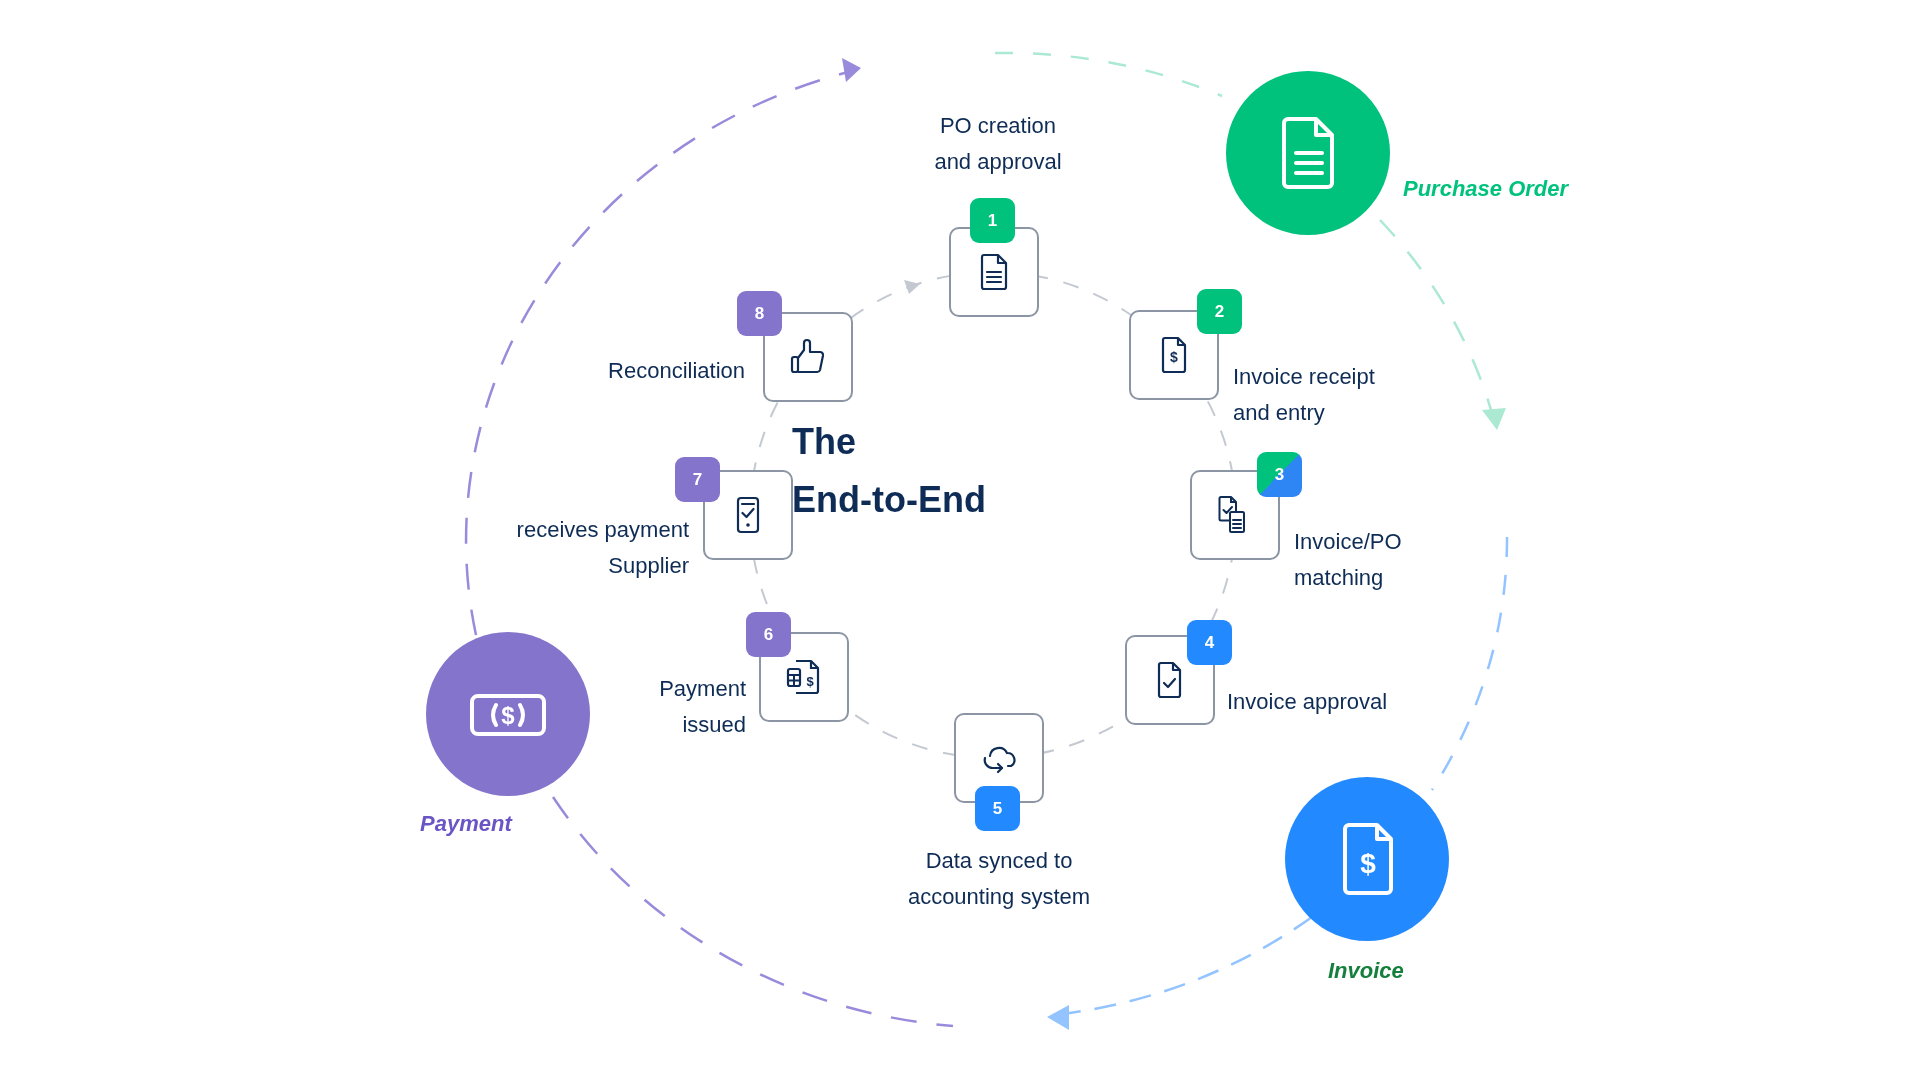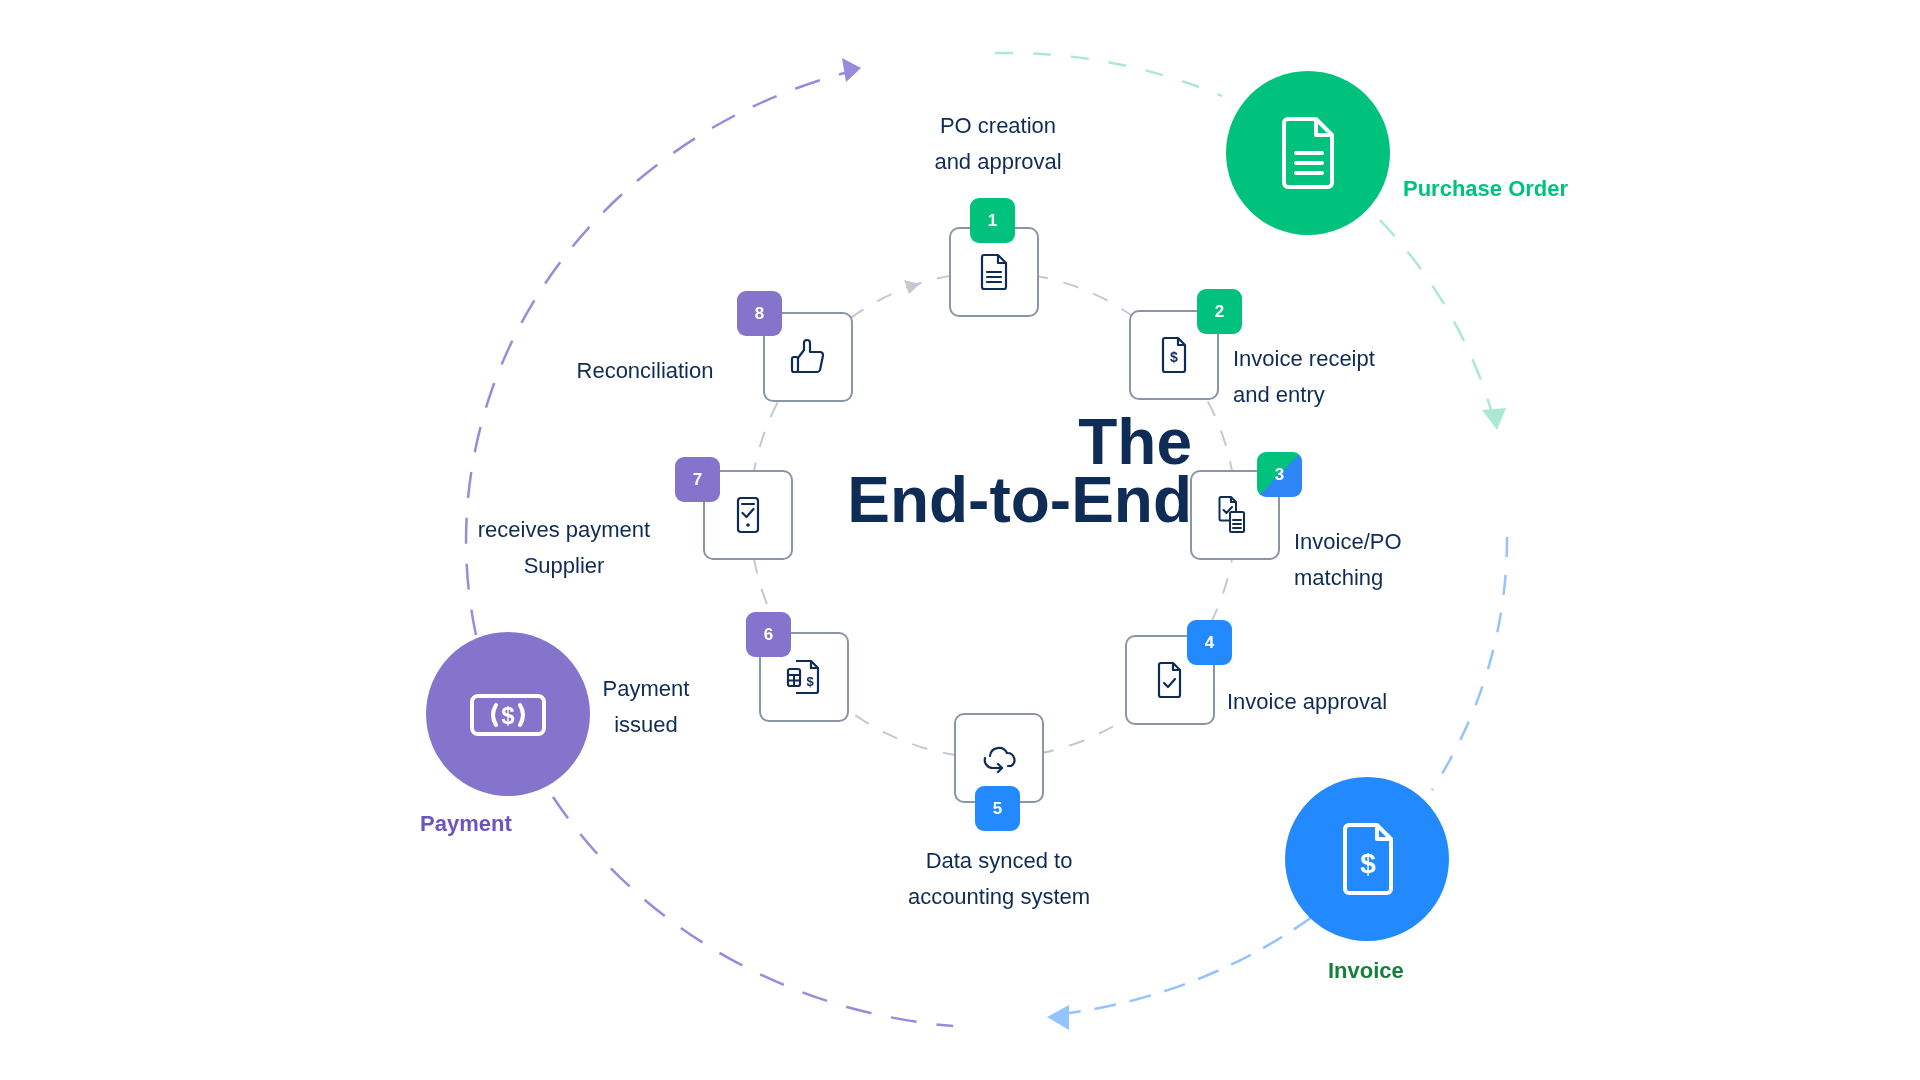--- a/index.html
+++ b/index.html
@@ -9,27 +9,27 @@
   .step-box { position: absolute; width: 86px; height: 86px; border: 2.5px solid #8C95A3; border-radius: 10px; background: #fff; box-sizing: content-box; }
   .step-box svg { position: absolute; left: 23px; top: 23px; width: 40px; height: 40px; }
   .badge { position: absolute; width: 45px; height: 45px; border-radius: 9px; color: #fff; font-weight: bold; font-size: 17px;
            display: flex; align-items: center; justify-content: center; }
   .b-green { background: #00C27C; }
   .b-blue { background: #2389FF; }
   .b-purple { background: #8574CC; }
   .b-split { background: linear-gradient(135deg, #00C27C 0%, #00C27C 50%, #2E86F5 50%, #2E86F5 100%); }
   .step-label { position: absolute; font-size: 22px; line-height: 36px; color: #0E2C55; white-space: nowrap; }
   .step-label div { display: block; }
-  .r { text-align: center; }
+  .r { text-align: right; }
   .c { text-align: center; }
-  .title { position: absolute; left: 792px; top: 413px; width: 400px; text-align: right; font-weight: bold; font-size: 64px; line-height: 58px; color: #0E2C55; }
+  .title { position: absolute; left: 792px; top: 413px; width: 400px; text-align: left; font-weight: bold; font-size: 36px; line-height: 58px; color: #0E2C55; }
   .title div { display: block; }
   .stage-circle { position: absolute; width: 164px; height: 164px; border-radius: 50%; }
   .stage-circle svg { position: absolute; left: 42px; top: 42px; width: 80px; height: 80px; }
-  .stage-label { position: absolute; font-weight: bold; font-size: 22px; white-space: nowrap; }
+  .stage-label { position: absolute; font-weight: bold; font-size: 22px; white-space: nowrap; font-style: italic; }
 </style>
 </head>
 <body>
 
 <svg id="diagram" viewBox="0 0 1920 1080">
   <defs>
     <marker id="arrow-purple" markerWidth="10" markerHeight="10" refX="5" refY="5" orient="auto" markerUnits="userSpaceOnUse" viewBox="0 0 10 10">
       <path d="M0,0 L10,5 L0,10 z" fill="#9A8ADB"></path>
     </marker>
     <marker id="arrow-green" markerWidth="22" markerHeight="22" refX="11" refY="11" orient="auto" markerUnits="userSpaceOnUse" viewBox="0 0 22 22">
@@ -103,21 +103,21 @@
 <div class="badge b-green" style="left:970px; top:198px;">1</div>
 
 <div class="step-box" style="left:1129px; top:310px;">
   <svg viewBox="0 0 40 40">
     <path d="M11 3 H24 L31 10 V35 a2 2 0 0 1 -2 2 H11 a2 2 0 0 1 -2 -2 V5 a2 2 0 0 1 2 -2 z" fill="none" stroke="#0E2C55" stroke-width="2.2" stroke-linejoin="round"></path>
     <path d="M24 3 V10 H31" fill="none" stroke="#0E2C55" stroke-width="2.2" stroke-linejoin="round"></path>
     <text x="20" y="27" text-anchor="middle" font-family="Liberation Sans, sans-serif" font-size="14" font-weight="bold" fill="#0E2C55">$</text>
   </svg>
 </div>
 <div class="badge b-green" style="left:1197px; top:289px;">2</div>
-<div class="step-label" style="left:1233px; top:341px;">
+<div class="step-label" style="left:1233px; top:359px;">
   <div>Invoice receipt</div>
   <div>and entry</div>
 </div>
 
 <div class="step-box" style="left:1190px; top:470px;">
   <svg viewBox="0 0 40 40">
     <path d="M6 2 H16 L21 7 V24 a1.5 1.5 0 0 1 -1.5 1.5 H6 a1.5 1.5 0 0 1 -1.5 -1.5 V3.5 a1.5 1.5 0 0 1 1.5 -1.5 z" fill="#fff" stroke="#0E2C55" stroke-width="2" stroke-linejoin="round"></path>
     <path d="M16 2 V7 H21" fill="none" stroke="#0E2C55" stroke-width="2"></path>
     <path d="M8.5 15 L11.5 18 L17 12" fill="none" stroke="#0E2C55" stroke-width="2" stroke-linecap="round" stroke-linejoin="round"></path>
     <rect x="15" y="17" width="14" height="20" rx="1.5" fill="#fff" stroke="#0E2C55" stroke-width="2"></rect>

